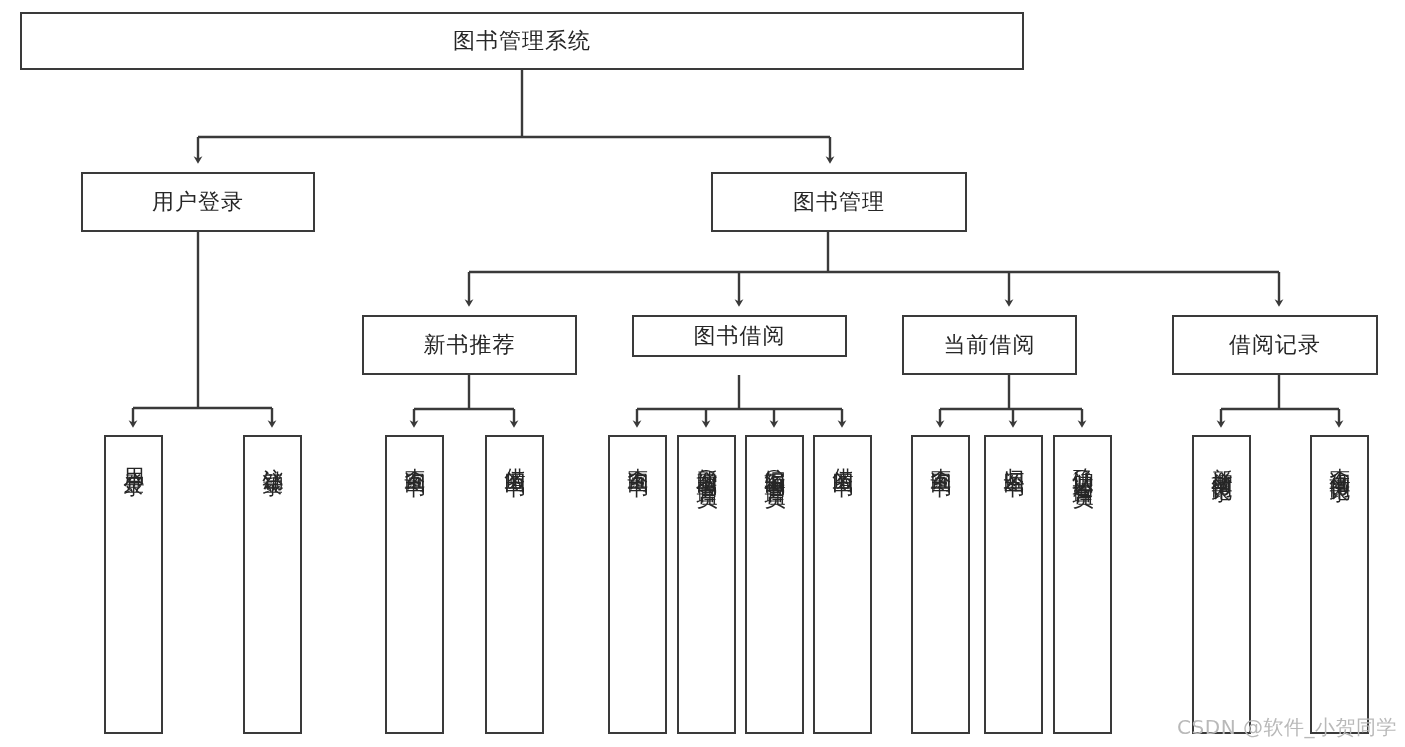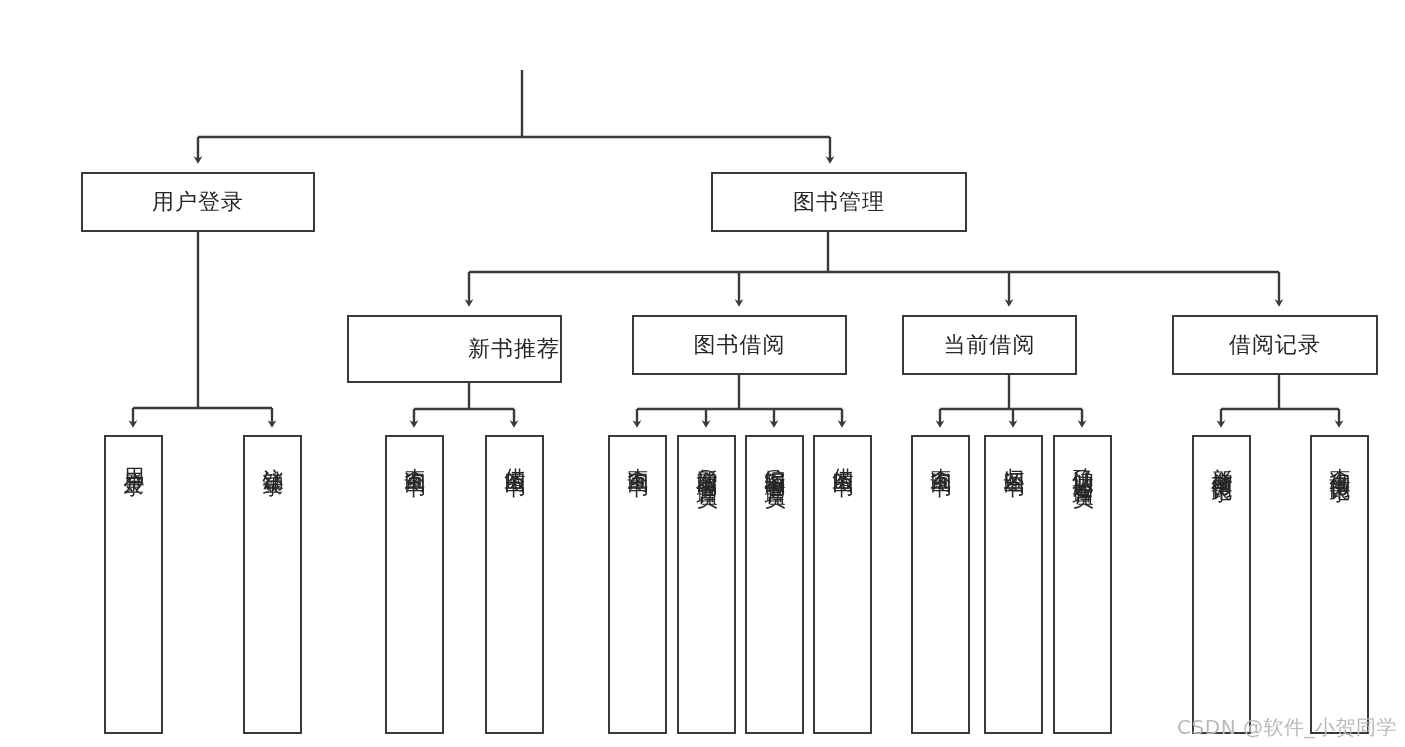--- a/index.html
+++ b/index.html
@@ -113,32 +113,35 @@
       <path d="M1082,409 L1082,424" marker-end="url(#arrow)"></path>
 
       <path d="M1279,375 L1279,409"></path>
       <path d="M1221,409 L1339,409"></path>
       <path d="M1221,409 L1221,424" marker-end="url(#arrow)"></path>
       <path d="M1339,409 L1339,424" marker-end="url(#arrow)"></path>
 
     </g>
   </svg>
 
+  <div class="node h root" style="left:20px;top:12px;width:1004px;height:58px;">
+    <span class="label">图书管理系统</span>
+  </div>
 
   <div class="node h" style="left:81px;top:172px;width:234px;height:60px;">
     <span class="label">用户登录</span>
   </div>
   <div class="node h" style="left:711px;top:172px;width:256px;height:60px;">
     <span class="label">图书管理</span>
   </div>
 
-  <div class="node h" style="left:347px;top:315px;width:215px;height:68px;justify-content:flex-end;">
+  <div class="node h" style="left:362px;top:315px;width:215px;height:60px;">
     <span class="label">新书推荐</span>
   </div>
-  <div class="node h" style="left:632px;top:315px;width:215px;height:60px;">
+  <div class="node h" style="left:632px;top:315px;width:215px;height:42px;">
     <span class="label">图书借阅</span>
   </div>
   <div class="node h" style="left:902px;top:315px;width:175px;height:60px;">
     <span class="label">当前借阅</span>
   </div>
   <div class="node h" style="left:1172px;top:315px;width:206px;height:60px;">
     <span class="label">借阅记录</span>
   </div>
 
   <div class="node v" style="left:104px;top:435px;width:59px;height:299px;">

